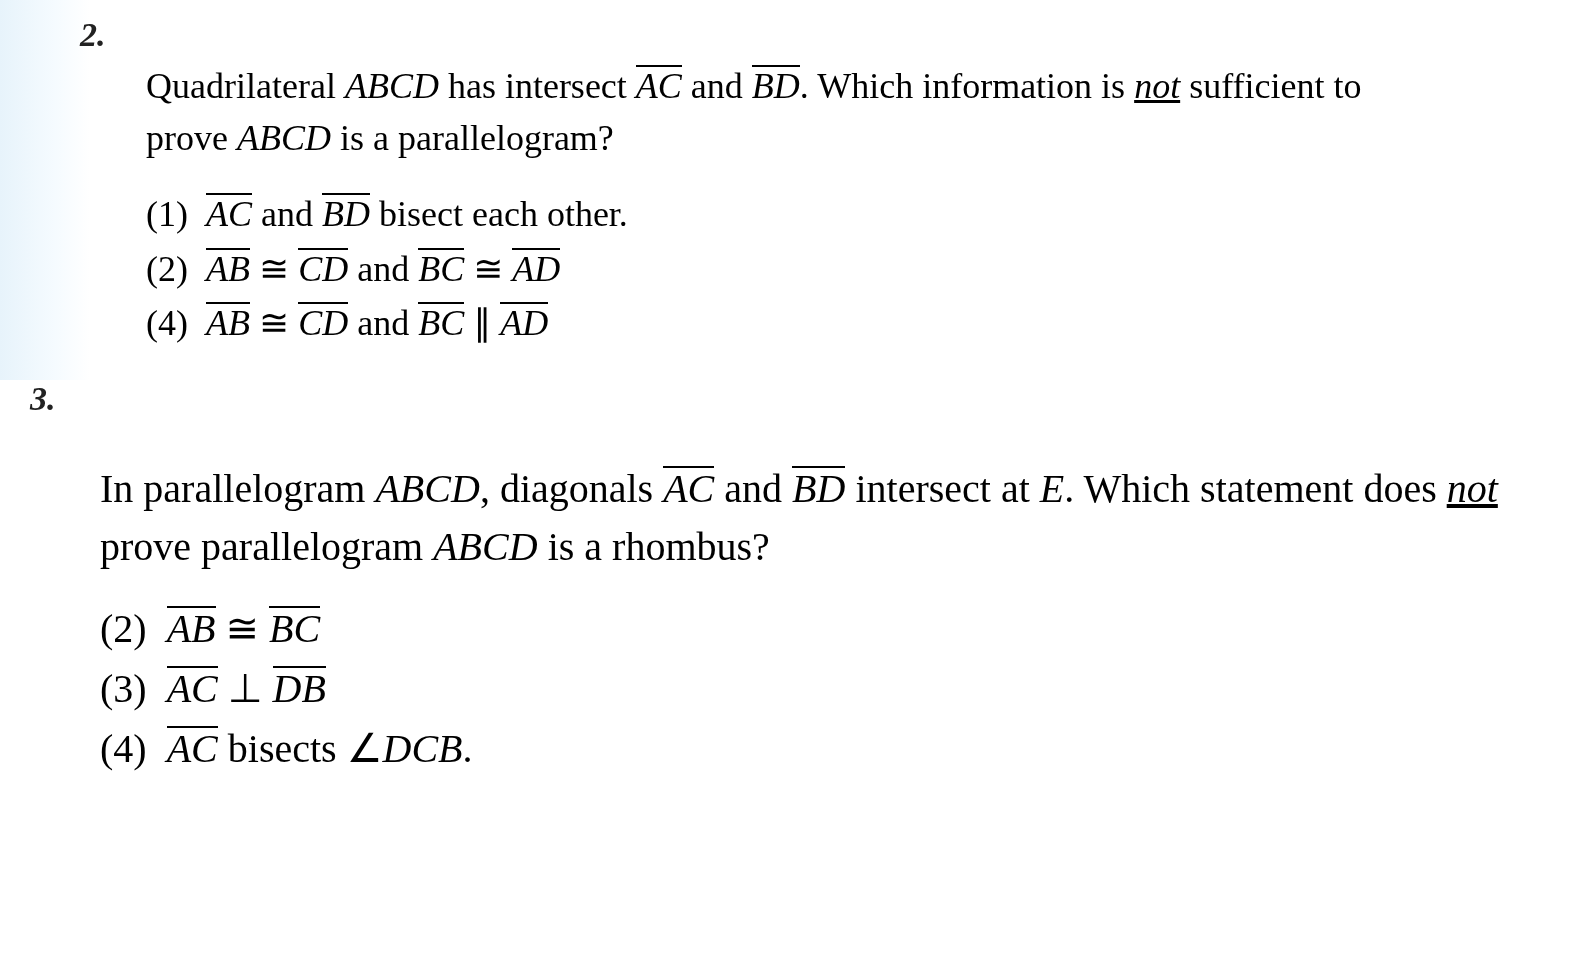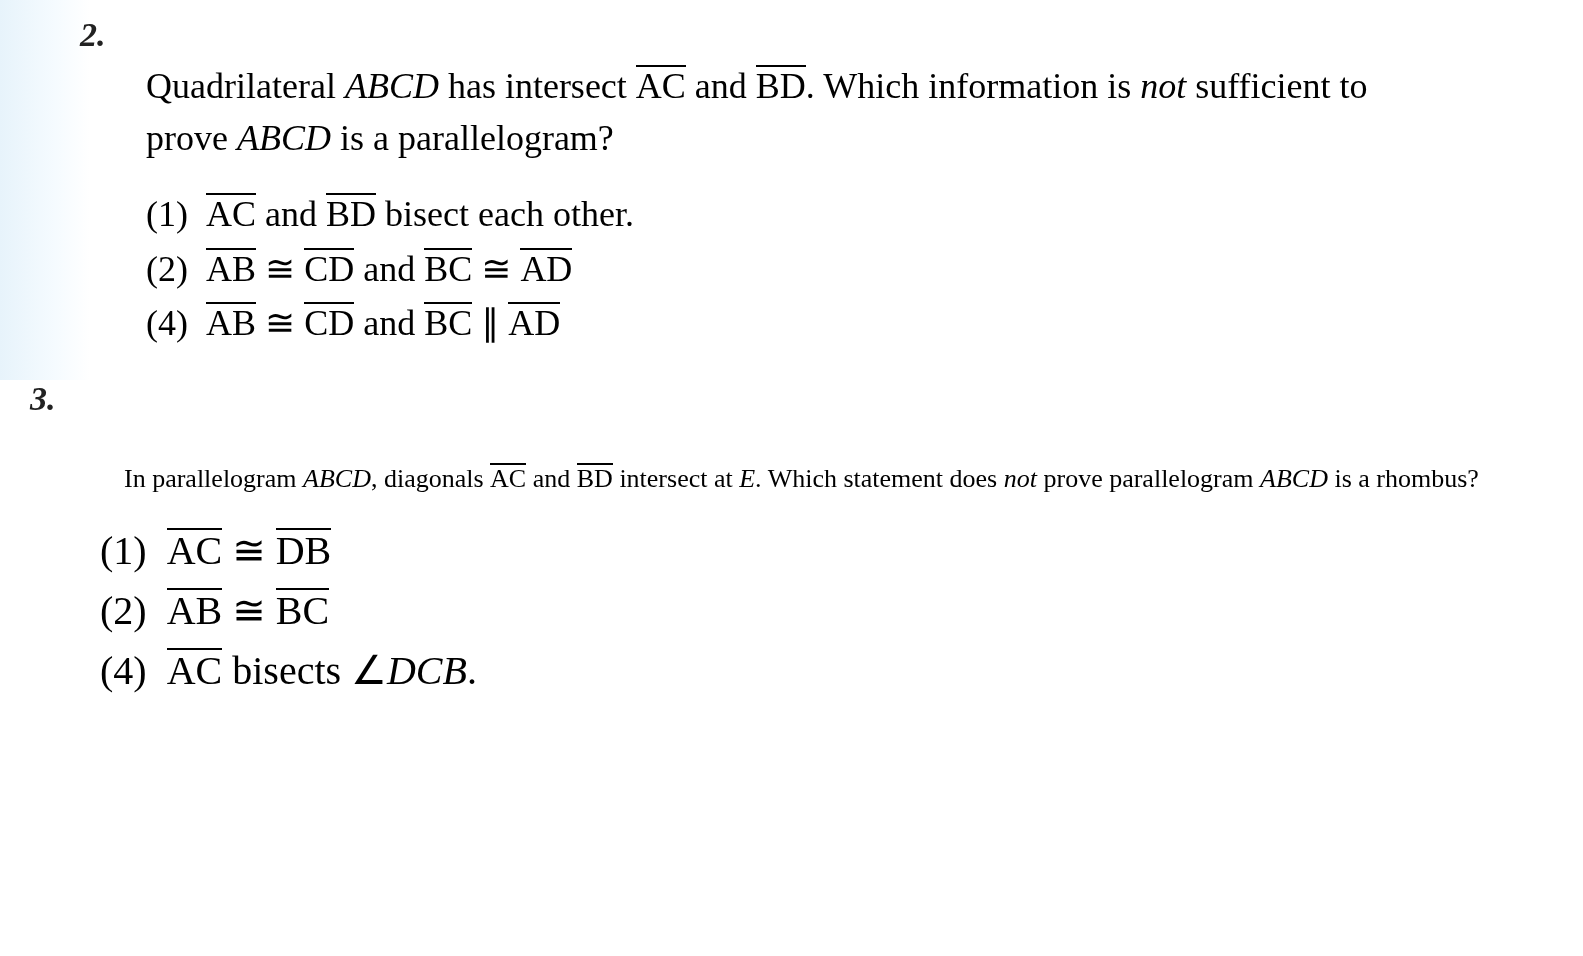--- a/index.html
+++ b/index.html
@@ -34,25 +34,26 @@
     font-size: 36px;
     line-height: 1.45;
   }
   .block.q2body { left: 146px; top: 60px; width: 1260px; }
   .block.q3body { left: 100px; top: 460px; width: 1460px; }
 
   .stem { margin-bottom: 10px; }
   .opts { margin-top: 24px; }
   .opt { margin: 2px 0; }
 
-  .not-italic { font-style: italic; }
+  .not-italic { font-style: italic; text-decoration: underline; }
 
   
   .seg {
     display: inline-block;
+    font-style: italic;
     border-top: 2.5px solid #000;
     padding-top: 1px;
     line-height: 1;
     position: relative;
     top: 0;
   }
   .mathit { font-style: italic; }
 
   .sym { font-family: "Times New Roman", serif; }
 
@@ -90,31 +91,31 @@
       <div class="opt">
         <span>(4)</span>&nbsp;
         <span class="seg">AB</span><span class="sym"> ≅ </span><span class="seg">CD</span><span> and </span><span class="seg">BC</span><span class="sym"> ∥ </span><span class="seg">AD</span>
       </div>
     </div>
   </div>
 
   <div class="qnum q3">3.</div>
 
   <div class="block q3body">
-    <div class="stem" style="font-size:26px;margin-left:24px;">
+    <div class="stem" style="font-size:40px;">
       <span>In parallelogram </span><span class="mathit">ABCD</span><span>, diagonals </span><span class="seg">AC</span><span> and </span><span class="seg">BD</span><span> intersect at </span><span class="mathit">E</span><span>. Which statement does </span><span class="not-italic">not</span><span> prove parallelogram </span><span class="mathit">ABCD</span><span> is a rhombus?</span>
     </div>
     <div class="opts" style="font-size:40px;">
       <div class="opt">
-        <span>(1)</span>&nbsp;
-        <span class="seg">AC</span><span class="sym"> ≅ </span><span class="seg">DB</span>
+        <span>(2)</span>&nbsp;
+        <span class="seg">AB</span><span class="sym"> ≅ </span><span class="seg">BC</span>
       </div>
       <div class="opt">
-        <span>(2)</span>&nbsp;
-        <span class="seg">AB</span><span class="sym"> ≅ </span><span class="seg">BC</span>
+        <span>(3)</span>&nbsp;
+        <span class="seg">AC</span><span class="sym"> ⊥ </span><span class="seg">DB</span>
       </div>
       <div class="opt">
         <span>(4)</span>&nbsp;
         <span class="seg">AC</span><span> bisects </span><span class="sym">∠</span><span class="mathit">DCB</span><span>.</span>
       </div>
     </div>
   </div>
 </div>
 
 </body></html>

